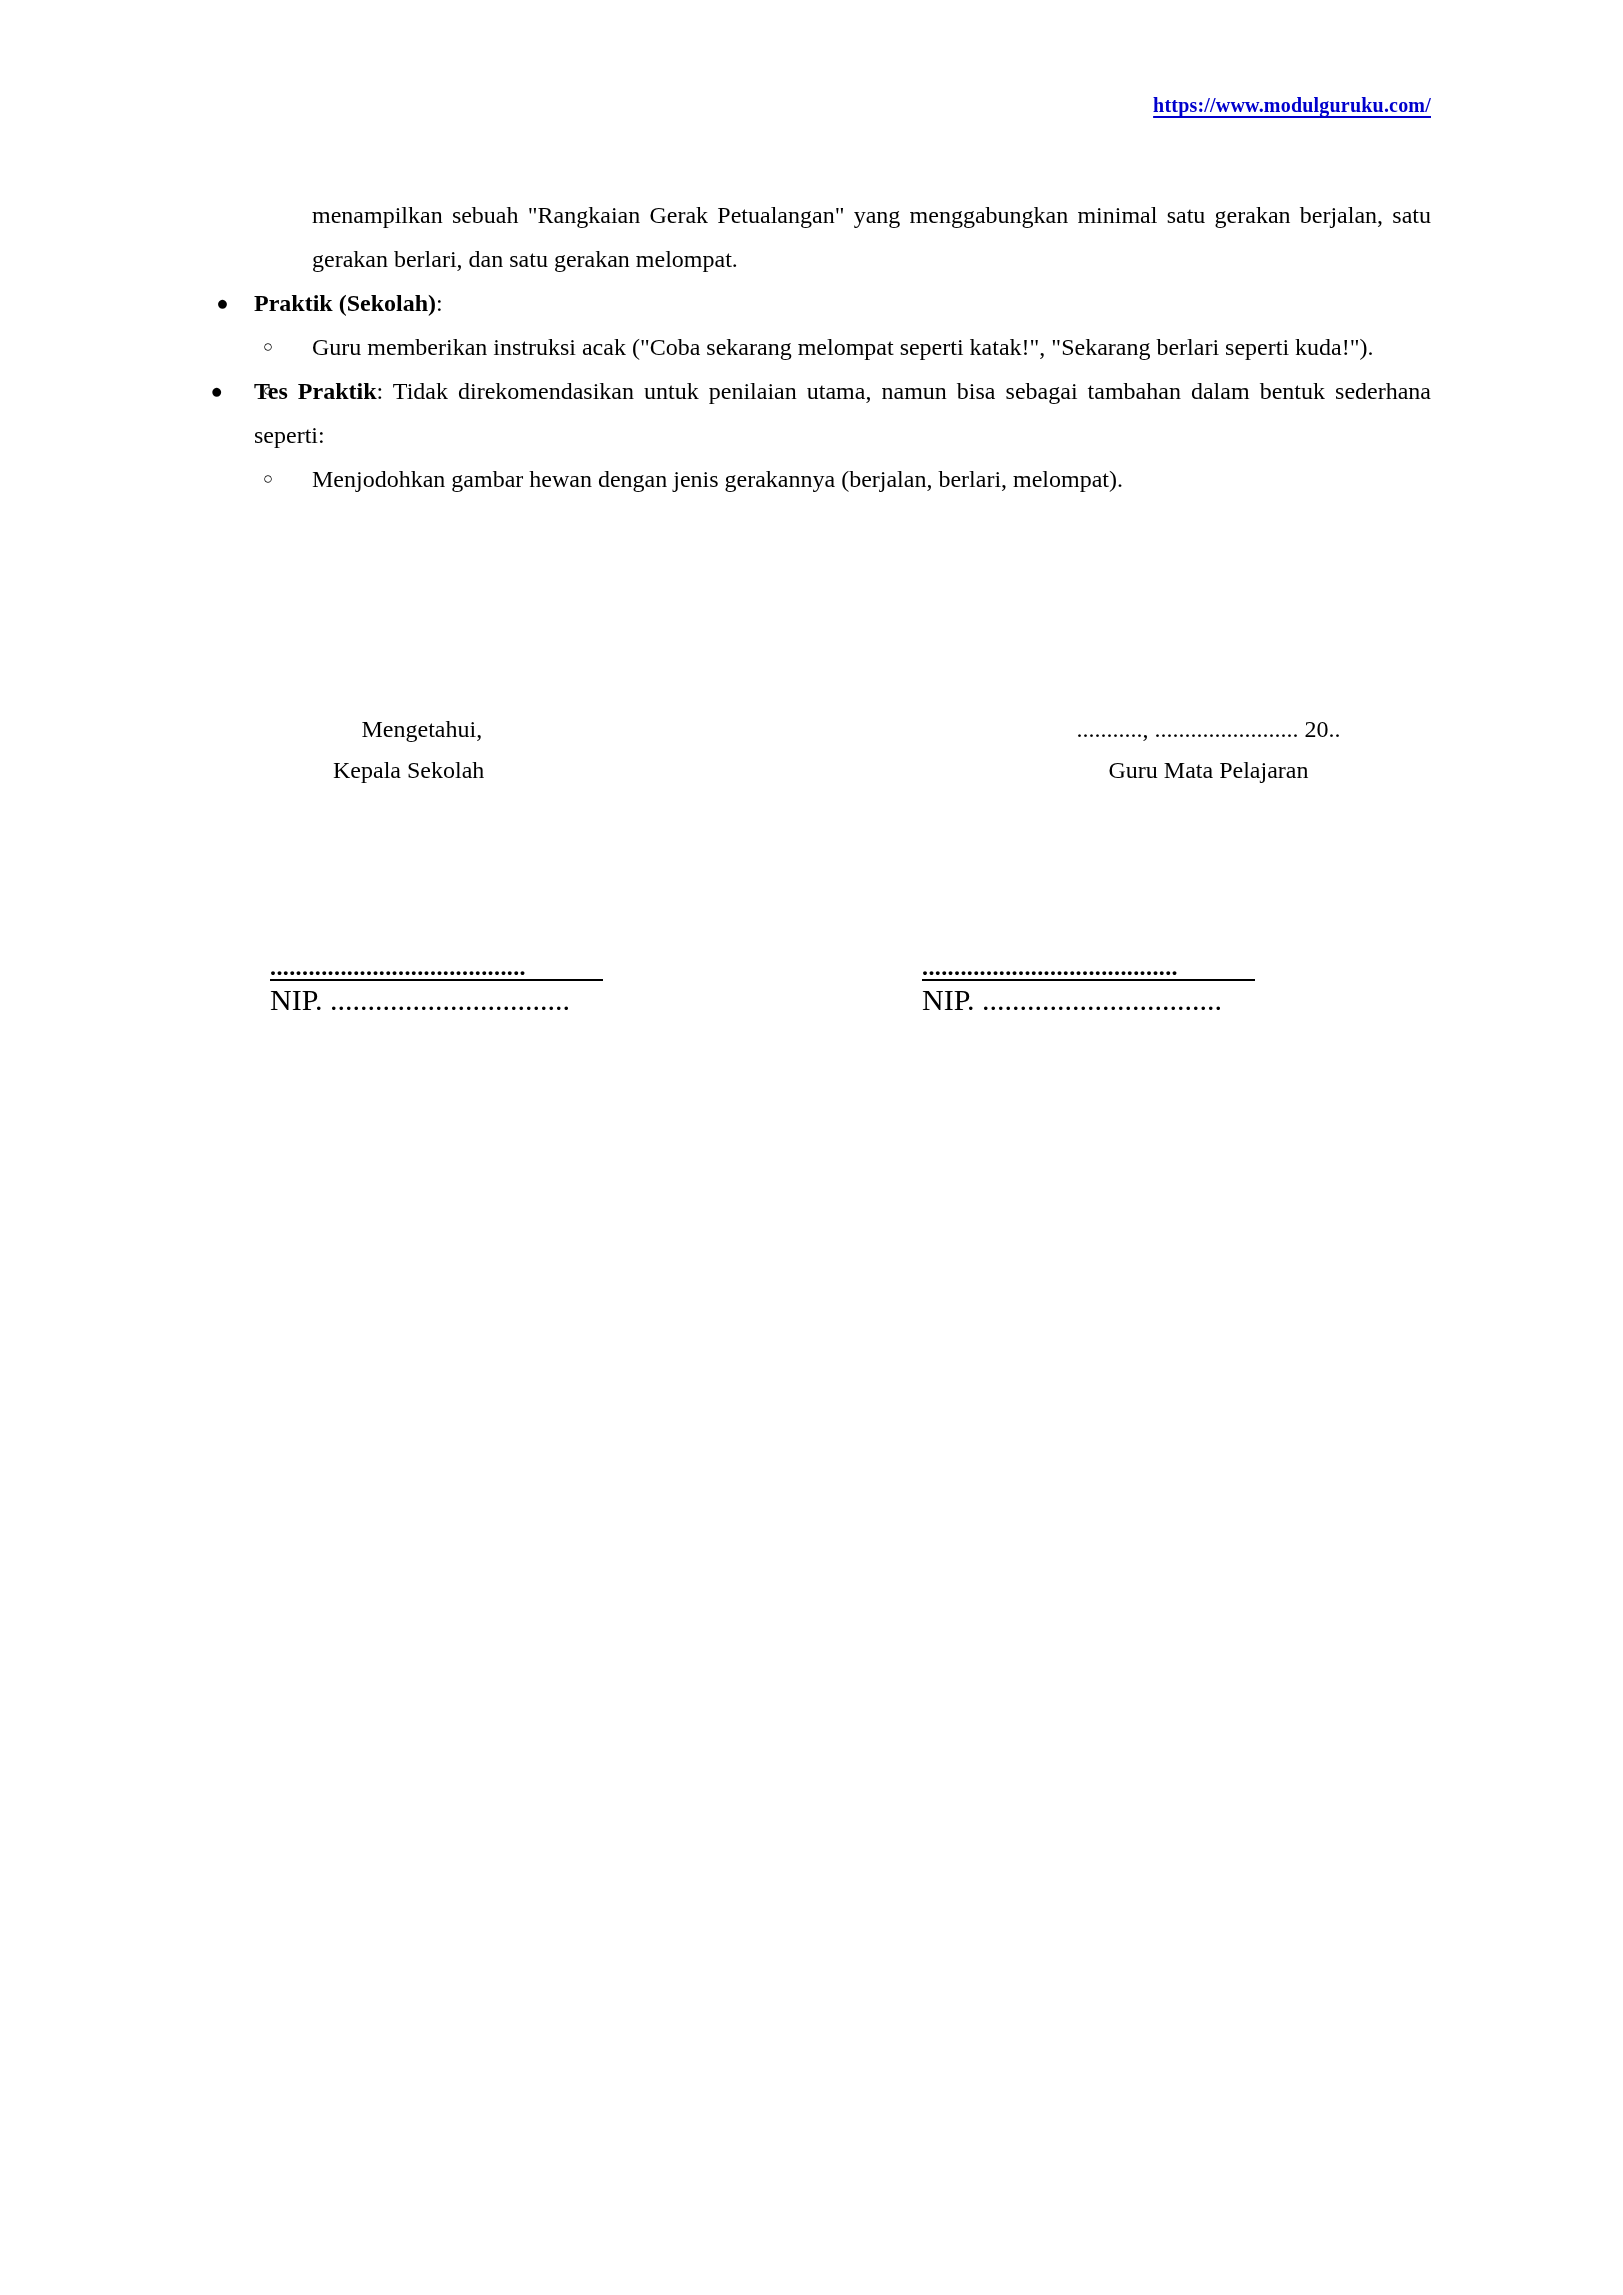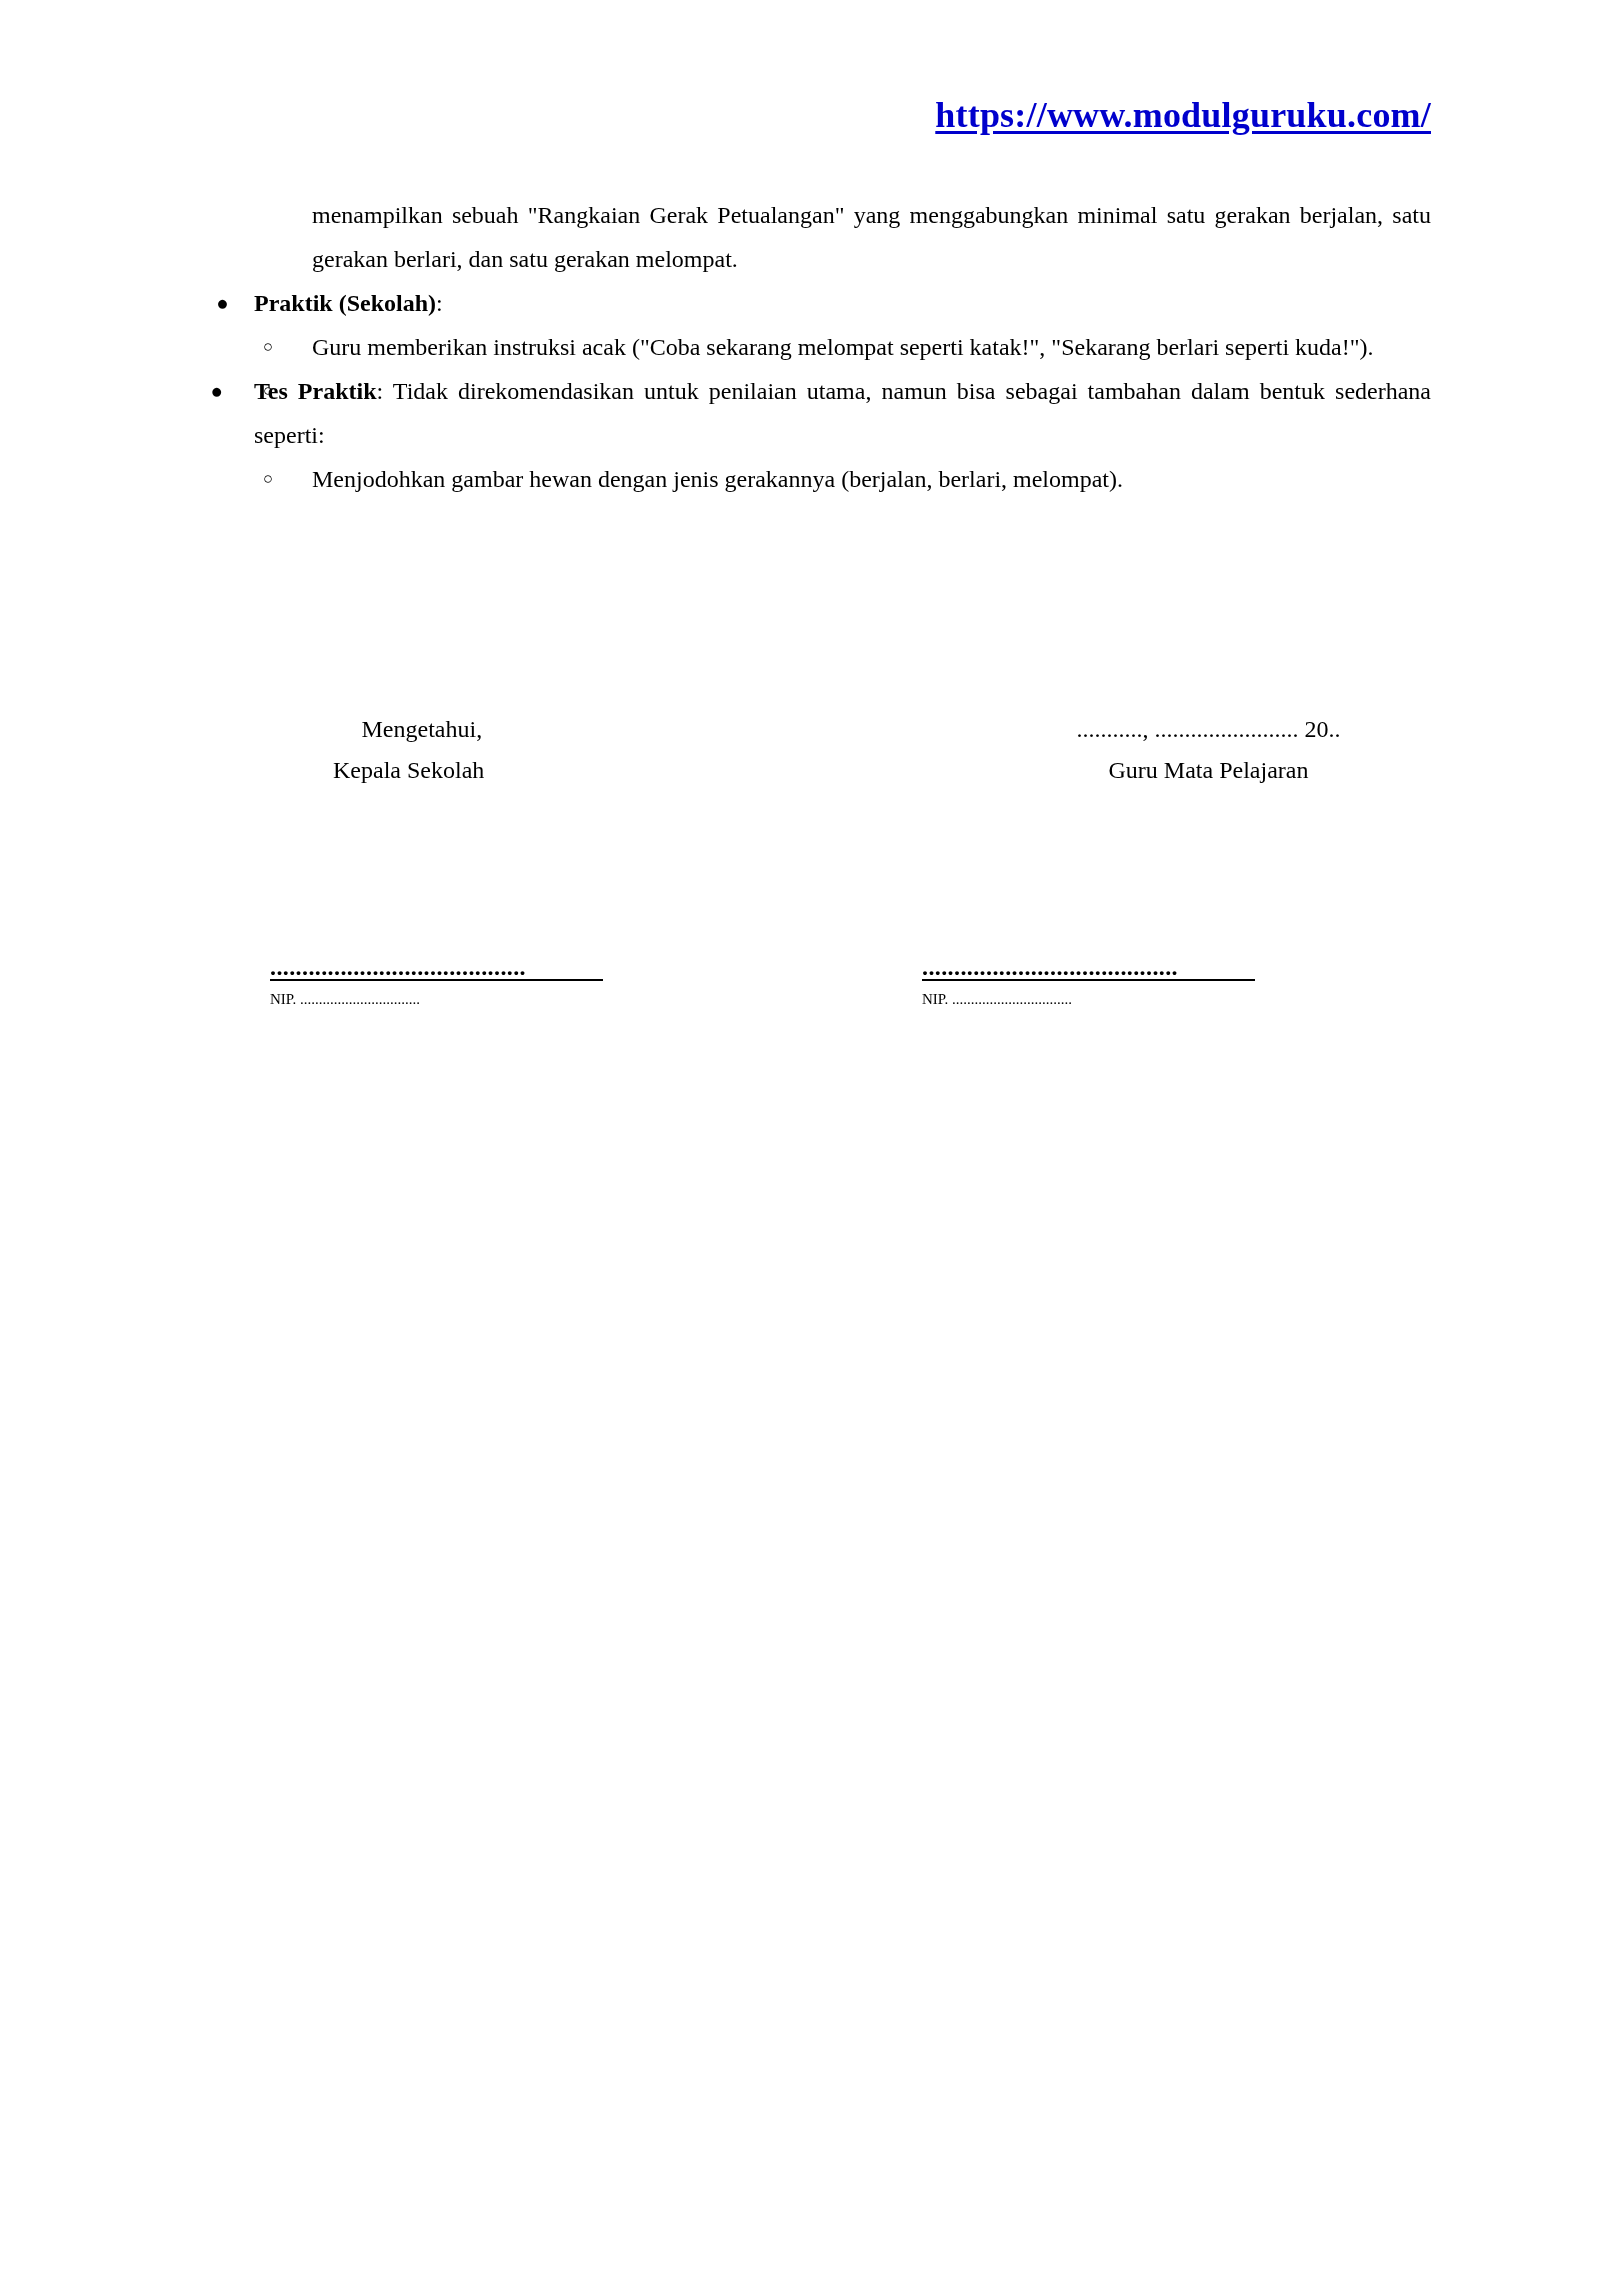--- a/index.html
+++ b/index.html
@@ -28,21 +28,21 @@
   .header-band {
     position: absolute;
     top: 94px;
     left: 193px;
     width: 1238px;
     text-align: right;
   }
 
   .site-link {
     font-family: "Liberation Serif", "DejaVu Serif", serif;
-    font-size: 36px;
+    font-size: 20px;
     font-weight: bold;
     color: #0000cc;
     text-decoration: underline;
     text-underline-offset: 4px;
     letter-spacing: 0.2px;
     white-space: nowrap;
   }
 
   
   .content {
@@ -148,21 +148,21 @@
     font-size: 24px;
     line-height: 24px;
     letter-spacing: 0.4px;
     border-bottom: 2.4px solid #000000;
     white-space: nowrap;
     overflow: hidden;
   }
 
   .nip-line {
     position: absolute;
-    font-size: 15px;
+    font-size: 30px;
     line-height: 35px;
     white-space: nowrap;
   }
 
   .nb-left   { top: 246px; left: 77px;  width: 333px; }
   .nb-right  { top: 246px; left: 729px; width: 333px; }
   .nip-left  { top: 273px; left: 77px;  }
   .nip-right { top: 273px; left: 729px; }
 </style>
 </head>

